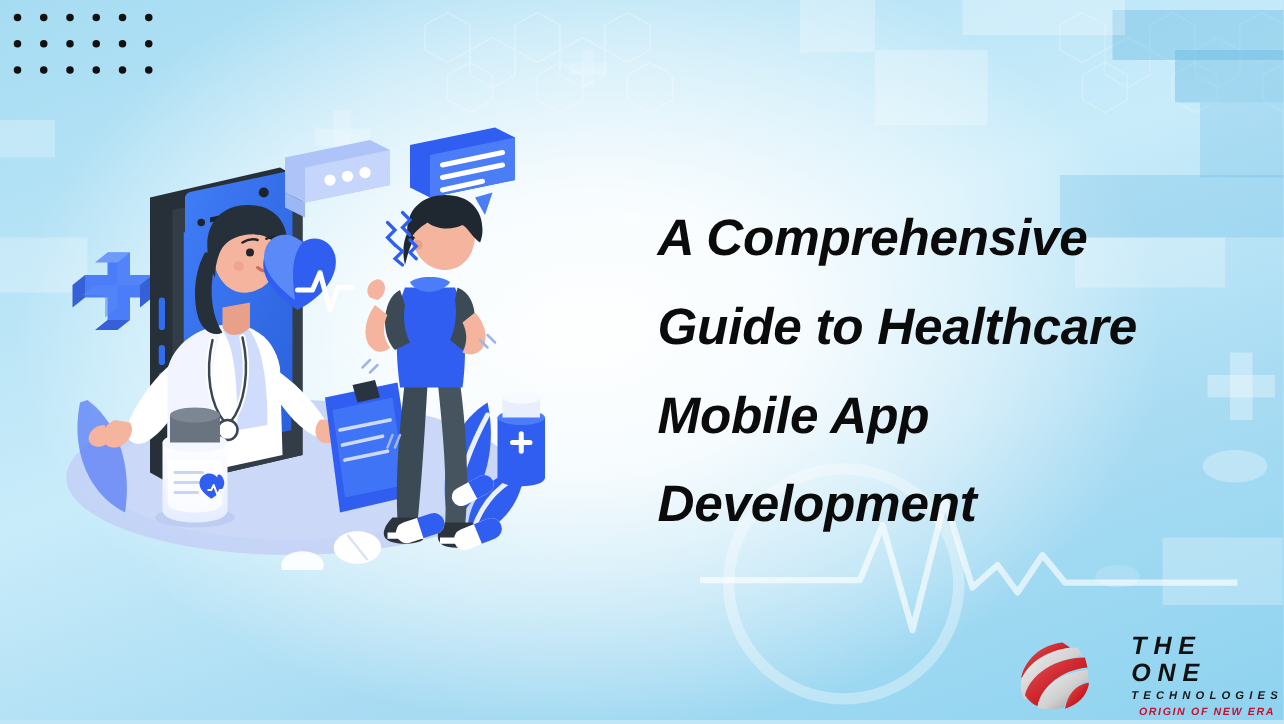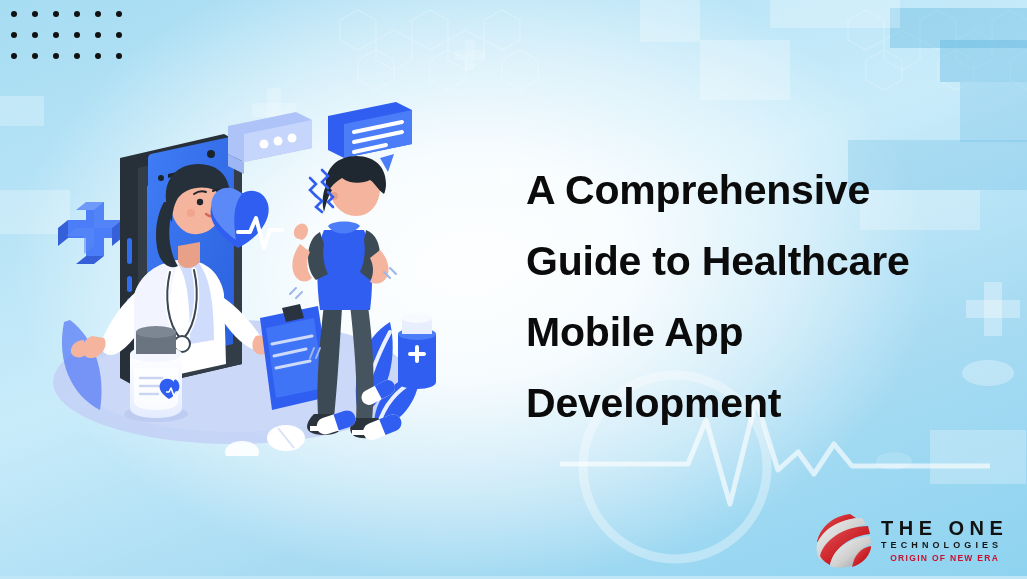--- a/index.html
+++ b/index.html
@@ -6,20 +6,21 @@
   body{
     width:1027px;height:579px;overflow:hidden;
     font-family:"Liberation Sans", sans-serif;
     background:#bfe6f6;
   }
   #banner{
     position:relative;width:1027px;height:576px;overflow:hidden;
     background:
       radial-gradient(ellipse 620px 430px at 46% 46%, rgba(255,255,255,0.97) 0%, rgba(255,255,255,0.88) 26%, rgba(255,255,255,0.45) 52%, rgba(255,255,255,0.0) 74%),
       linear-gradient(160deg, #a6dcf2 0%, #b6e3f6 22%, #c9ecfa 45%, #a9dcf3 70%, #8ed3f0 100%);
+    font-style: italic;
   }
 
   
   .bg-layer{position:absolute;inset:0;overflow:hidden;}
   .geo{position:absolute;background:rgba(108,190,228,0.30);}
   .geo.light{background:rgba(255,255,255,0.26);}
   .geo.deep{background:rgba(86,176,219,0.34);}
   .hexmesh{position:absolute;opacity:.30;}
   .cross-bg{position:absolute;}
   .cross-bg::before,.cross-bg::after{content:"";position:absolute;background:rgba(255,255,255,0.33);}
@@ -40,21 +41,21 @@
   #headline{
     position:absolute;left:526px;top:155px;width:480px;
     color:#0b0b0b;font-weight:700;font-size:41px;line-height:71px;
     letter-spacing:-0.2px;font-family:"Liberation Sans", sans-serif;
     white-space:pre-line;
   }
 
   
   #logo{position:absolute;left:812px;top:508px;width:205px;height:62px;display:flex;align-items:center;gap:9px;}
   #logo-mark{width:60px;height:58px;flex:0 0 auto;}
-  #logo-text{display:flex;flex-direction:column;justify-content:flex-end;padding-top:2px;}
+  #logo-text{display:flex;flex-direction:column;justify-content:flex-end;padding-top:2px;margin-left:24px;}
   #logo-title{font-size:20px;font-weight:700;color:#111;letter-spacing:5.5px;line-height:22px;font-family:"Liberation Sans", sans-serif;}
   #logo-sub{font-size:9px;font-weight:700;color:#161616;letter-spacing:4.1px;line-height:13px;}
   #logo-tag{font-size:8.5px;font-weight:700;color:#c8102e;letter-spacing:1.3px;line-height:12px;text-align:center;}
 
   
   #illustration{position:absolute;left:28px;top:96px;width:430px;height:360px;}
 </style>
 </head>
 <body>
 

